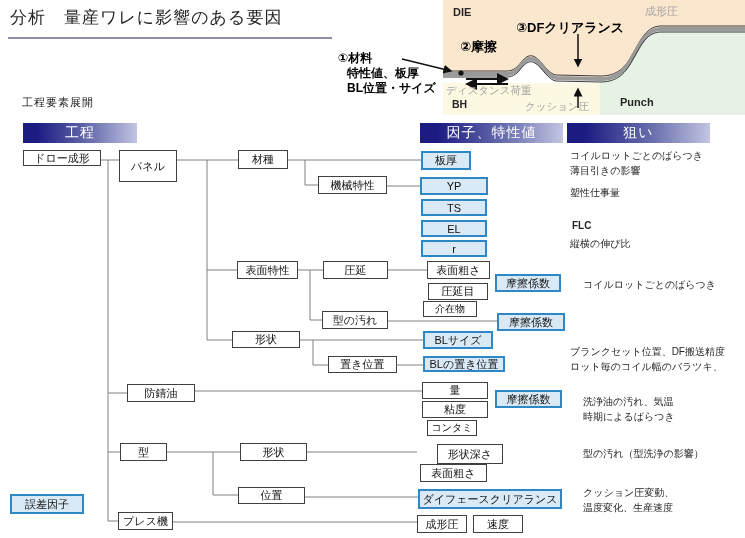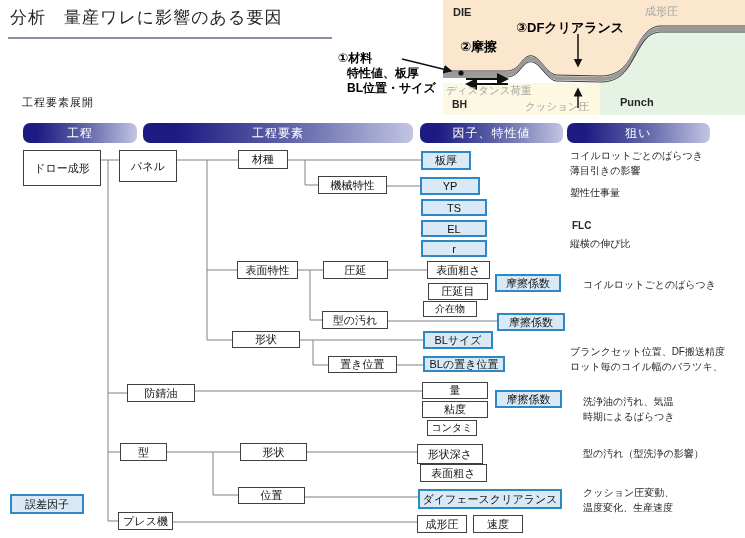--- a/index.html
+++ b/index.html
@@ -3,22 +3,22 @@
 <meta charset="utf-8">
 <style>
   html,body{margin:0;padding:0;background:#fff;}
   #canvas{position:relative;width:745px;height:538px;background:#ffffff;overflow:hidden;
           font-family:"Liberation Sans","DejaVu Sans",sans-serif;}
   .abs{position:absolute;}
   #page-title{left:10px;top:6px;font-size:17px;color:#262626;letter-spacing:1px;}
   #title-rule{left:8px;top:37px;width:324px;height:2px;background:#8f8fa3;}
   #section-title{left:22px;top:95px;font-size:11px;color:#1a1a1a;letter-spacing:1px;}
   .colhdr{top:123px;height:20px;display:flex;align-items:center;justify-content:center;
-          color:#fff;font-size:12px;letter-spacing:1px;
-          background:linear-gradient(90deg,#1b1b82 12%,#6a6fae 60%,#c2c5e2 100%);border-radius:7px;}
+          color:#fff;font-size:14px;letter-spacing:1px;
+          background:linear-gradient(90deg,#1b1b82 12%,#6a6fae 60%,#c2c5e2 100%);}
   .node{position:absolute;background:#ffffff;border:1px solid #404040;display:flex;
         align-items:center;justify-content:center;font-size:11px;color:#111;
         white-space:nowrap;box-sizing:border-box;}
   .node.blue{background:#d9eaf6;border:2px solid #2e88c5;text-align:center;}
   .aim{position:absolute;font-size:10px;color:#262626;line-height:1.45;white-space:nowrap;}
   .dlabel{position:absolute;white-space:nowrap;}
   .gray{color:#a3a3a3;}
   .bold{font-weight:bold;}
   svg{position:absolute;left:0;top:0;}
   #bh-rect{left:443px;top:83px;width:163px;height:32px;}
@@ -98,58 +98,57 @@
     <div class="mat-line">①材料</div>
     <div class="mat-line mat-indent">特性値、板厚</div>
     <div class="mat-line mat-indent">BL位置・サイズ</div>
   </div>
   <div class="dlabel gray" style="left:446px;top:84px;font-size:10.5px">ディスタンス荷重</div>
   <div class="dlabel bold" style="left:452px;top:98px;font-size:10.5px;color:#262626">BH</div>
   <div class="dlabel gray" style="left:525px;top:100px;font-size:10.5px">クッション圧</div>
   <div class="dlabel bold" style="left:620px;top:96px;font-size:11px;color:#262626">Punch</div>
 
   <div class="abs colhdr" style="left:23px;width:114px">工程</div>
-  <div class="abs colhdr" style="left:143px;width:270px">工程要素</div>
   <div class="abs colhdr" style="left:420px;width:143px">因子、特性値</div>
   <div class="abs colhdr" style="left:567px;width:143px">狙い</div>
 
-  <div class="node" style="left:23px;top:150px;width:78px;height:36px">ドロー成形</div>
+  <div class="node" style="left:23px;top:150px;width:78px;height:16px">ドロー成形</div>
   <div class="node" style="left:119px;top:150px;width:58px;height:32px">パネル</div>
   <div class="node" style="left:127px;top:384px;width:68px;height:18px">防錆油</div>
   <div class="node" style="left:120px;top:443px;width:47px;height:18px">型</div>
   <div class="node" style="left:118px;top:512px;width:55px;height:18px">プレス機</div>
   <div class="node blue" style="left:10px;top:494px;width:74px;height:20px">誤差因子</div>
 
   <div class="node" style="left:238px;top:150px;width:50px;height:19px">材種</div>
   <div class="node" style="left:318px;top:176px;width:69px;height:18px">機械特性</div>
   <div class="node" style="left:237px;top:261px;width:61px;height:18px">表面特性</div>
   <div class="node" style="left:323px;top:261px;width:65px;height:18px">圧延</div>
   <div class="node" style="left:322px;top:311px;width:66px;height:18px">型の汚れ</div>
   <div class="node" style="left:232px;top:331px;width:68px;height:17px">形状</div>
   <div class="node" style="left:328px;top:356px;width:69px;height:17px">置き位置</div>
   <div class="node" style="left:240px;top:443px;width:67px;height:18px">形状</div>
   <div class="node" style="left:238px;top:487px;width:67px;height:17px">位置</div>
 
   <div class="node blue" style="left:421px;top:151px;width:50px;height:19px">板厚</div>
-  <div class="node blue" style="left:420px;top:177px;width:60px;height:18px">YP</div>
+  <div class="node blue" style="left:420px;top:177px;width:68px;height:18px">YP</div>
   <div class="node blue" style="left:421px;top:199px;width:66px;height:17px">TS</div>
   <div class="node blue" style="left:421px;top:220px;width:66px;height:17px">EL</div>
   <div class="node blue" style="left:421px;top:240px;width:66px;height:17px">r</div>
   <div class="node" style="left:427px;top:261px;width:63px;height:18px">表面粗さ</div>
   <div class="node blue" style="left:495px;top:274px;width:66px;height:18px">摩擦係数</div>
   <div class="node" style="left:428px;top:283px;width:60px;height:17px">圧延目</div>
   <div class="node" style="left:423px;top:301px;width:54px;height:16px;font-size:10px">介在物</div>
   <div class="node blue" style="left:497px;top:313px;width:68px;height:18px">摩擦係数</div>
   <div class="node blue" style="left:423px;top:331px;width:70px;height:18px">BLサイズ</div>
   <div class="node blue" style="left:423px;top:356px;width:82px;height:16px">BLの置き位置</div>
   <div class="node" style="left:422px;top:382px;width:66px;height:17px">量</div>
   <div class="node blue" style="left:495px;top:390px;width:67px;height:18px">摩擦係数</div>
   <div class="node" style="left:422px;top:401px;width:66px;height:17px">粘度</div>
   <div class="node" style="left:427px;top:420px;width:50px;height:16px;font-size:10px">コンタミ</div>
-  <div class="node" style="left:417px;top:444px;width:66px;height:20px">形状深さ</div>
+  <div class="node" style="left:437px;top:444px;width:66px;height:20px">形状深さ</div>
   <div class="node" style="left:420px;top:464px;width:67px;height:18px">表面粗さ</div>
   <div class="node blue" style="left:418px;top:489px;width:144px;height:20px">ダイフェースクリアランス</div>
   <div class="node" style="left:417px;top:515px;width:50px;height:18px">成形圧</div>
   <div class="node" style="left:473px;top:515px;width:50px;height:18px">速度</div>
 
   <div class="aim" style="left:570px;top:149px">
     <div>コイルロットごとのばらつき</div>
     <div>薄目引きの影響</div>
   </div>
   <div class="aim" style="left:570px;top:186px">塑性仕事量</div>

